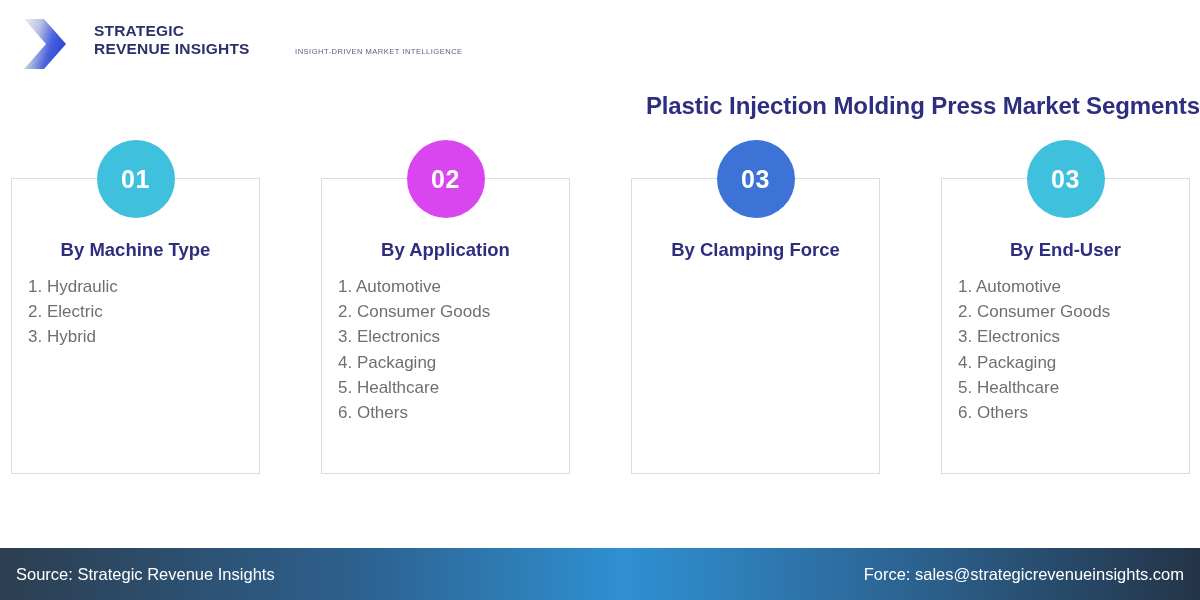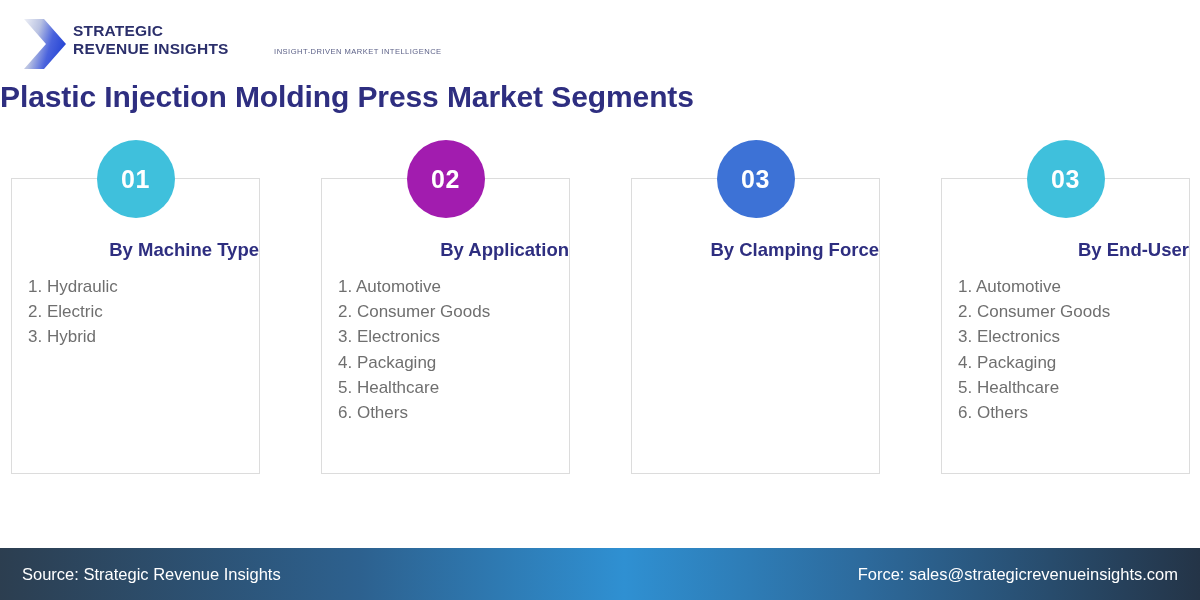--- a/index.html
+++ b/index.html
@@ -15,21 +15,21 @@
     position: relative;
   }
 
   
   .logo {
     position: absolute;
     left: 22px;
     top: 16px;
     display: flex;
     align-items: flex-start;
-    gap: 5px;
+    gap: 26px;
   }
   .logo-mark {
     width: 46px;
     height: 56px;
     flex: 0 0 auto;
   }
   .logo-text {
     padding-top: 6px;
   }
   .logo-name {
@@ -47,23 +47,23 @@
     color: #5a5f86;
     white-space: nowrap;
     margin-left: 41px;
   }
 
   
   .page-title {
     position: absolute;
     left: 0;
     right: 0;
-    top: 80px;
-    text-align: left;
-    font-size: 30px;
+    top: 92px;
+    text-align: right;
+    font-size: 24px;
     font-weight: 700;
     color: #2e2e80;
     letter-spacing: -0.1px;
   }
 
   
   .cards {
     position: absolute;
     left: 11px;
     top: 140px;
@@ -103,21 +103,21 @@
     box-sizing: border-box;
     border: 1px solid #dcdcdc;
     background: #ffffff;
     z-index: 1;
   }
   .card-heading {
     position: absolute;
     left: 0;
     right: 0;
     top: 60px;
-    text-align: right;
+    text-align: center;
     font-size: 18.5px;
     font-weight: 700;
     color: #2e2e80;
   }
   .card-list {
     position: absolute;
     left: 16px;
     right: 10px;
     top: 95px;
     margin: 0;
@@ -136,21 +136,21 @@
   
   .footer {
     position: absolute;
     left: 0;
     bottom: 0;
     width: 1200px;
     height: 52px;
     display: flex;
     align-items: center;
     justify-content: space-between;
-    padding: 0 22px;
+    padding: 0 16px;
     box-sizing: border-box;
     background: linear-gradient(to right,
       #2c3e50 0%,
       #2d618f 30%,
       #2f90d2 52%,
       #2d6a9c 72%,
       #243447 100%);
   }
   .footer-text {
     color: #ffffff;
@@ -192,21 +192,21 @@
       <div class="card-heading">By Machine Type</div>
       <ul class="card-list">
         <li><span class="li-num">1.</span> <span>Hydraulic</span></li>
         <li><span class="li-num">2.</span> <span>Electric</span></li>
         <li><span class="li-num">3.</span> <span>Hybrid</span></li>
       </ul>
     </div>
   </div>
 
   <div class="card-wrap">
-    <div class="badge" style="background: #a21caf;">02</div>
+    <div class="badge" style="background: #d946ef;">02</div>
     <div class="card">
       <div class="card-heading">By Application</div>
       <ul class="card-list">
         <li><span class="li-num">1.</span> <span>Automotive</span></li>
         <li><span class="li-num">2.</span> <span>Consumer Goods</span></li>
         <li><span class="li-num">3.</span> <span>Electronics</span></li>
         <li><span class="li-num">4.</span> <span>Packaging</span></li>
         <li><span class="li-num">5.</span> <span>Healthcare</span></li>
         <li><span class="li-num">6.</span> <span>Others</span></li>
       </ul>

